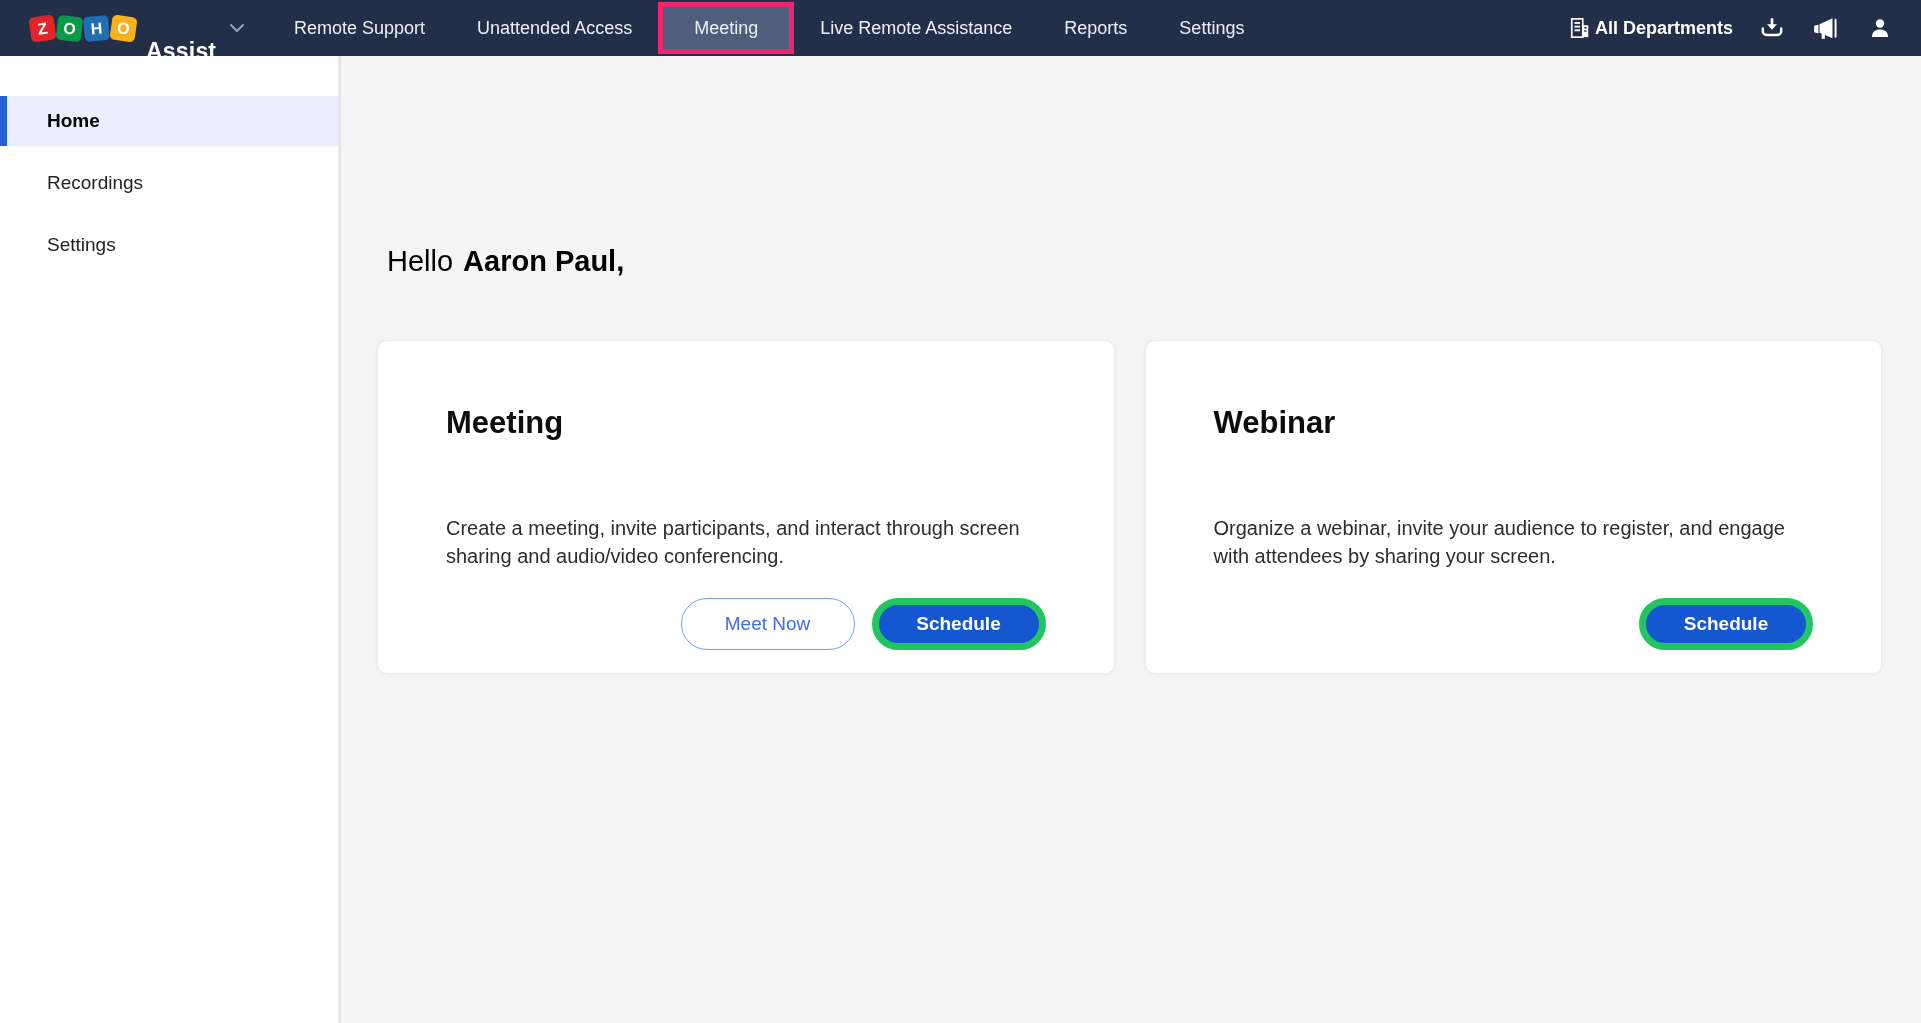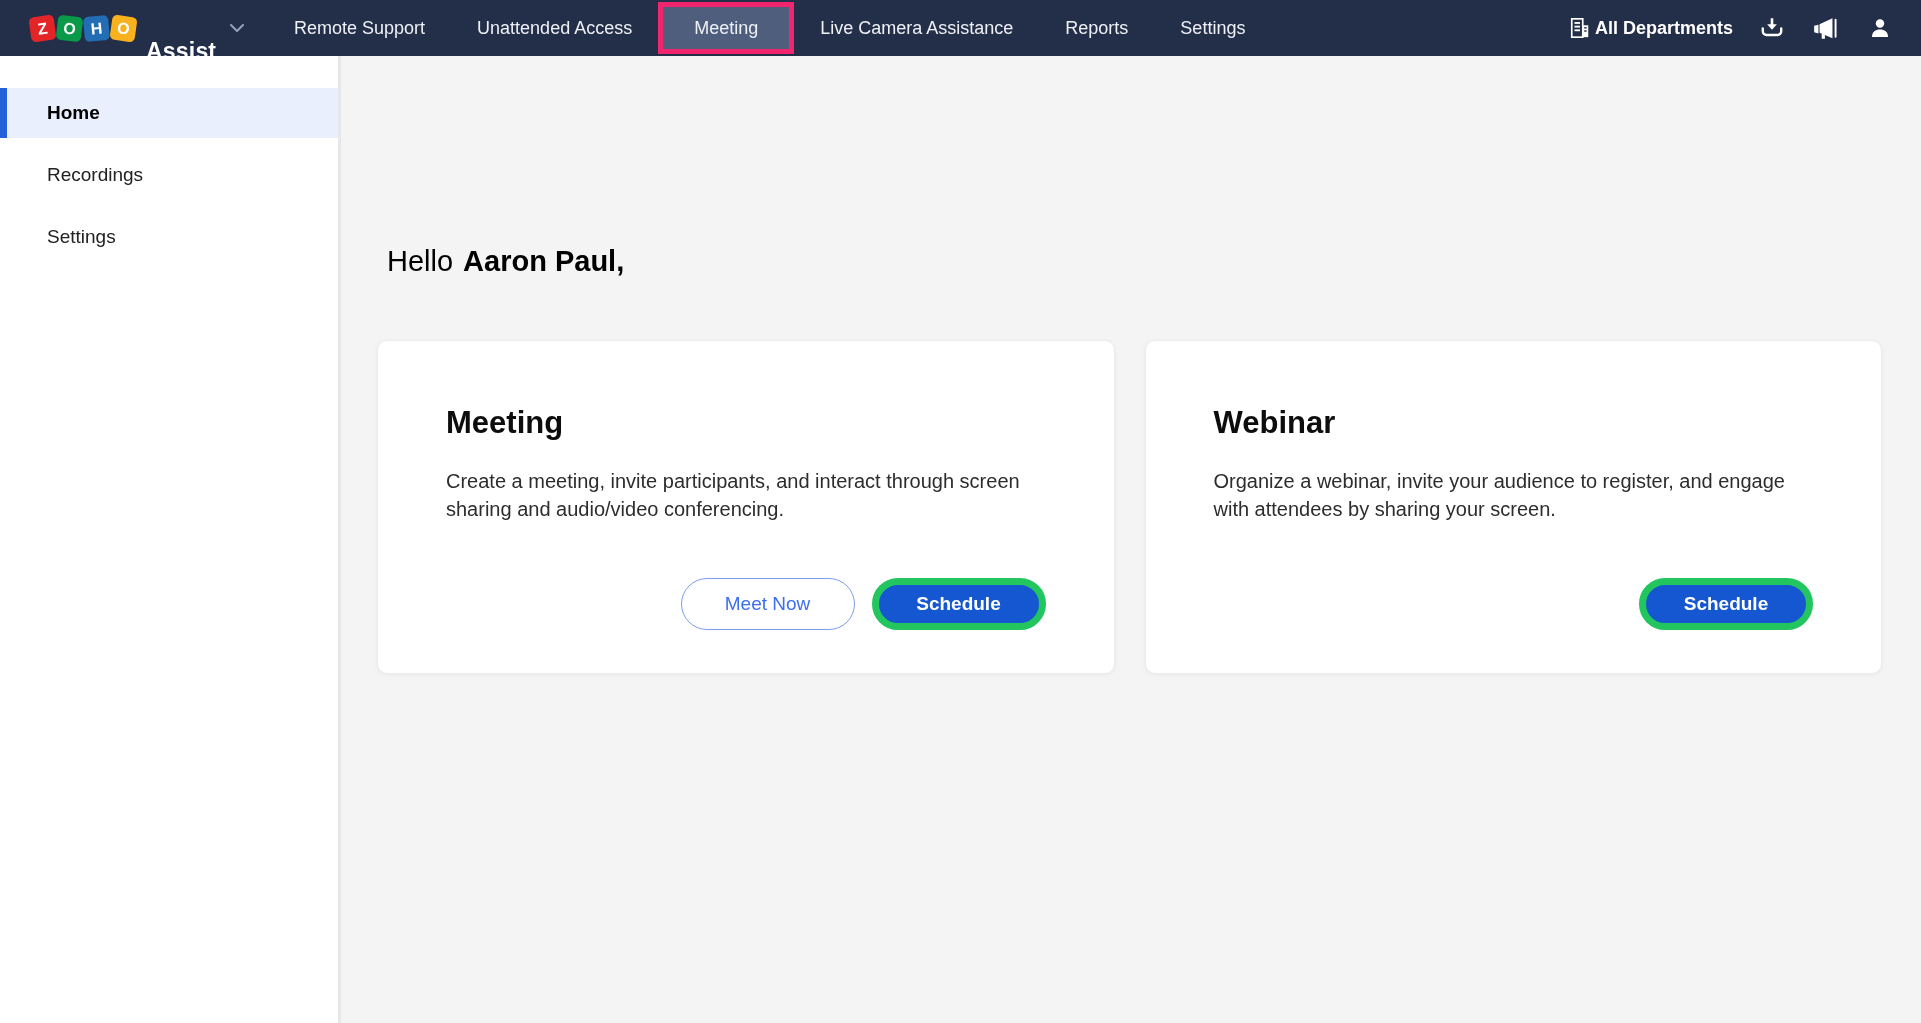--- a/index.html
+++ b/index.html
@@ -27,43 +27,43 @@
     height:52px; padding:0 31px; }
 
   .topbar-right { margin-left:auto; display:flex; align-items:center; gap:24px; padding-right:26px; }
   .dept-selector { display:flex; align-items:center; gap:0; cursor:pointer; }
   .dept-selector span { color:#ffffff; font-size:18px; font-weight:700; }
   .tb-icon { display:flex; align-items:center; justify-content:center; cursor:pointer;
     width:30px; height:30px; }
 
   
   .sidebar { position:absolute; top:56px; left:0; bottom:0; width:341px; background:#ffffff;
-    border-right:3px solid #e7e7e9; padding-top:32px; }
+    border-right:3px solid #e7e7e9; padding-top:40px; }
   .side-item { height:50px; display:flex; align-items:center; padding-left:40px;
     font-size:19px; color:#222; cursor:pointer; margin-bottom:12px;
     border-left:7px solid transparent; }
   .side-item.active { background:#e9effc; border-left:7px solid #2560d8;
     color:#000; font-weight:700; }
 
   
   .content { position:absolute; top:56px; left:341px; right:0; bottom:0; background:#f4f4f5; }
   .greeting { margin:189px 16px 0 46px; font-size:29px; color:#000; }
   .greeting .prefix { font-weight:400; margin-right:10px; }
   .greeting .name { font-weight:700; }
 
   .cards { display:flex; gap:30px; margin:62px 39px 0 36px; }
   .card { flex:1; height:334px; background:#ffffff; border:1px solid #ececee;
     border-radius:10px; box-shadow:0 1px 4px rgba(0,0,0,.05);
     padding:62px 68px 0 68px; display:flex; flex-direction:column; }
   .card-title { font-size:31px; font-weight:700; color:#0d0d0d; line-height:40px; margin-bottom:24px; }
-  .card-desc { font-size:20px; color:#2d2d2d; line-height:28px; }
+  .card-desc { font-size:20px; color:#2d2d2d; line-height:28px;margin-top:47px; }
   .card-actions { display:flex; justify-content:flex-end; gap:17px; margin-top:28px; }
   .btn { height:52px; min-width:174px; padding:0 34px; border-radius:27px; font-size:19px;
     display:flex; align-items:center; justify-content:center; cursor:pointer;
-    font-family:"Liberation Sans", sans-serif;margin-top:27px; }
+    font-family:"Liberation Sans", sans-serif; }
   .btn-outline { background:#ffffff; border:1px solid #7c9bf3; color:#3d6ef0; font-weight:400; }
   .btn-solid { background:#1557d0; border:7px solid #22c55e; color:#ffffff; font-weight:700; }
 </style>
 </head>
 <body>
 
 <header class="topbar">
   <div class="logo-area">
     <div class="logo-boxes">
       <span class="logo-box lb0">Z</span>
@@ -76,21 +76,21 @@
       <svg width="14" height="9" viewBox="0 0 14 9">
           <polyline points="1,1 7,7 13,1" fill="none" stroke="#96a0b6" stroke-width="2" stroke-linecap="round" stroke-linejoin="round"></polyline>
         </svg>
     </span>
   </div>
 
   <nav class="topnav">
     <div class="topnav-item">Remote Support</div>
     <div class="topnav-item">Unattended Access</div>
     <div class="topnav-item highlighted">Meeting</div>
-    <div class="topnav-item">Live Camera Assistance</div>
+    <div class="topnav-item">Live Remote Assistance</div>
     <div class="topnav-item">Reports</div>
     <div class="topnav-item">Settings</div>
   </nav>
 
   <div class="topbar-right">
     <div class="dept-selector">
       <span class="tb-icon">
         <svg width="22" height="24" viewBox="0 0 24 24">
           <rect x="3" y="2" width="12" height="20" fill="none" stroke="#fff" stroke-width="1.8"></rect>
           <rect x="6" y="5.5" width="6" height="2" fill="#fff"></rect>

